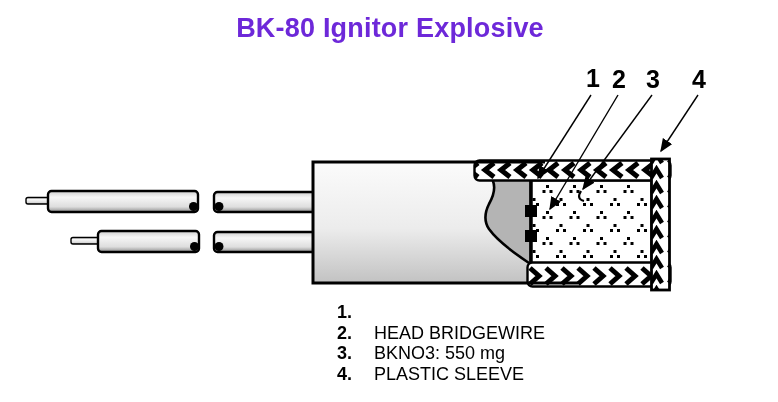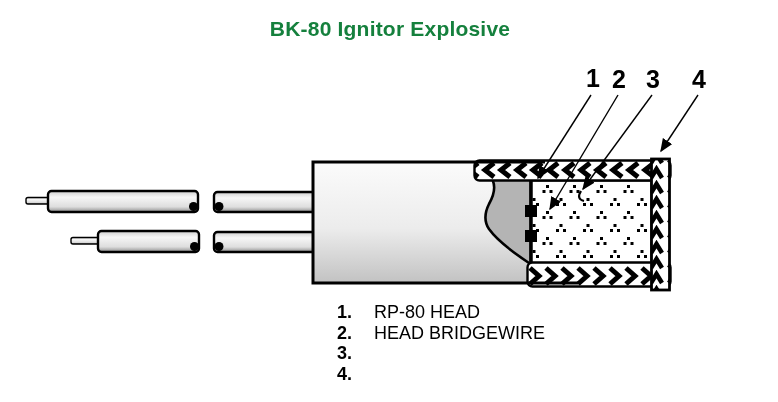--- a/index.html
+++ b/index.html
@@ -2,22 +2,22 @@
 <html><head>
 <meta charset="utf-8">
 <style>
   html,body{margin:0;padding:0;background:#ffffff;}
   .stage{
     position:relative;width:778px;height:402px;background:#ffffff;overflow:hidden;
     font-family:"Liberation Sans", sans-serif;
   }
   .title{
     position:absolute;left:150px;top:12px;width:480px;
-    text-align:center;color:#15803d;font-weight:bold;
-    font-size:21px;line-height:33px;letter-spacing:0.2px;
+    text-align:center;color:#6d28d9;font-weight:bold;
+    font-size:27px;line-height:33px;letter-spacing:0.2px;
   }
   .callout-num{
     position:absolute;width:26px;text-align:center;
     color:#000;font-weight:bold;font-size:25px;line-height:25px;
   }
   .diagram-svg{position:absolute;left:0;top:0;}
   .legend{
     position:absolute;left:337px;top:302px;
     color:#000;font-size:18px;line-height:20.5px;
   }
@@ -140,27 +140,28 @@
       <path d="M618,95 L550,209" marker-end="url(#arr)"></path>
       <path d="M652,95 L583,189" marker-end="url(#arr)"></path>
       <path d="M581,191 q-5,8 3,10" stroke-width="2.2"></path>
       <path d="M698,95 L661,151" marker-end="url(#arr)"></path>
     </g>
   </svg>
 
   <div class="legend">
     <div class="legend-row">
       <span class="legend-num">1.</span>
-      <span class="legend-label">RP-80 HEAD</span>
     </div>
     <div class="legend-row">
       <span class="legend-num">2.</span>
       <span class="legend-label">HEAD BRIDGEWIRE</span>
     </div>
     <div class="legend-row">
       <span class="legend-num">3.</span>
+      <span class="legend-label">BKNO3: 550 mg</span>
     </div>
     <div class="legend-row">
       <span class="legend-num">4.</span>
+      <span class="legend-label">PLASTIC SLEEVE</span>
     </div>
   </div>
 
 </div>
 
 </body></html>

